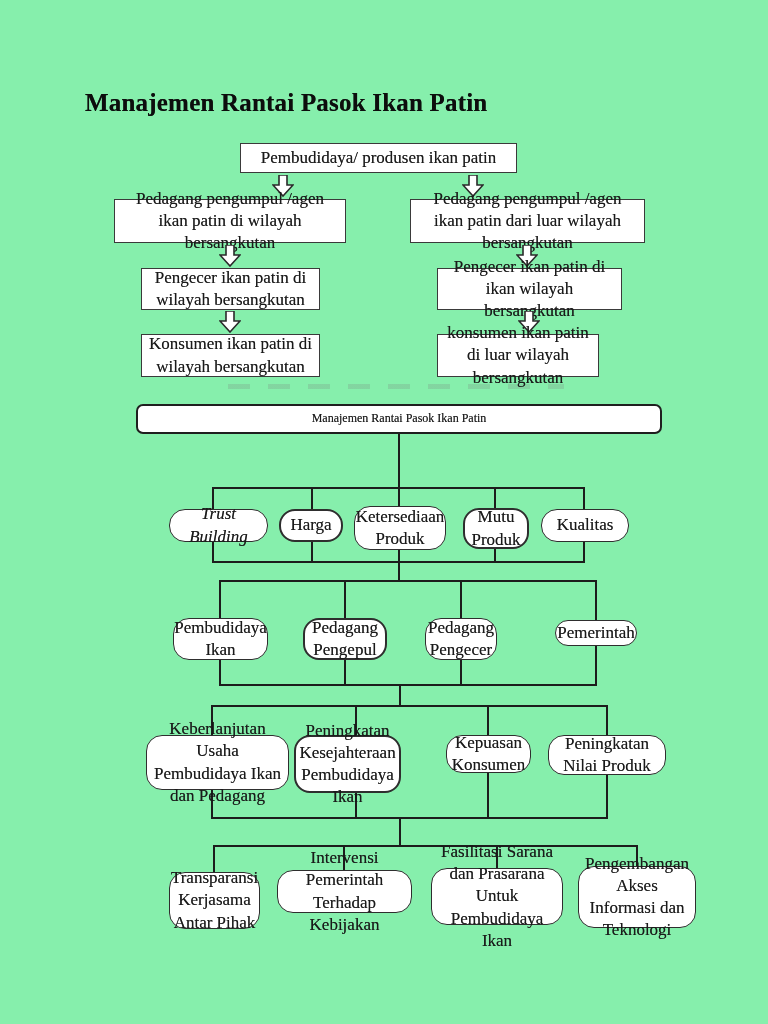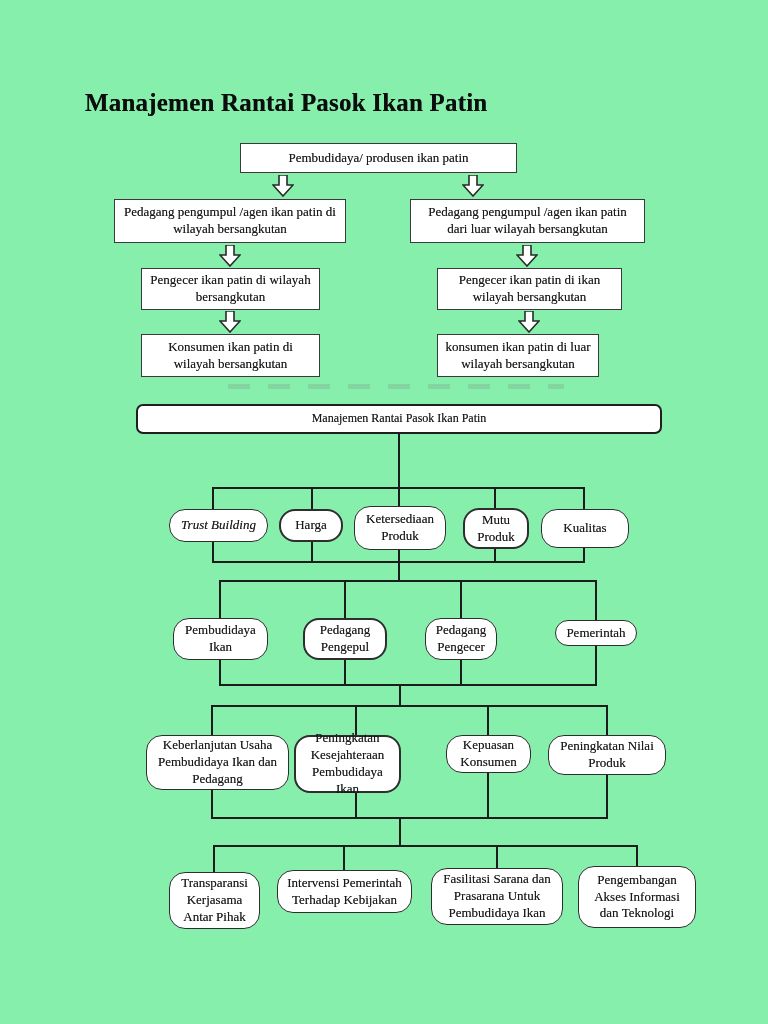--- a/index.html
+++ b/index.html
@@ -8,21 +8,21 @@
     font-family:"Liberation Serif","DejaVu Serif",serif;color:#1b1b1b;
   }
   .title{
     position:absolute;left:85px;top:89px;margin:0;
     font-size:25px;font-weight:bold;color:#0d0d0d;letter-spacing:.2px;
     text-shadow:0 0 .6px rgba(0,0,0,.65);
   }
   .box{
     position:absolute;box-sizing:border-box;background:#fff;
     display:flex;align-items:center;justify-content:center;text-align:center;
-    font-size:13px;line-height:1.3;padding:2px 7px;z-index:2;
+    font-size:17px;line-height:1.3;padding:2px 7px;z-index:2;
     color:#1a1a1a;text-shadow:0 0 .5px rgba(0,0,0,.55);
   }
   .rect{border:1.6px solid #3a3a3a;}
   .rbox{border:1.7px solid #2e2e2e;border-radius:16px;}
   .thick{border-width:2.2px;}
   .banner{border:2.2px solid #1f1f1f;border-radius:7px;font-size:12px;}
   .italic{font-style:italic;}
   .vl{position:absolute;width:2px;background:#1c1c1c;z-index:1;}
   .hl{position:absolute;height:2px;background:#1c1c1c;z-index:1;}
   .arrow{position:absolute;z-index:2;}
@@ -79,21 +79,21 @@
   <div class="vl" style="left:212px;top:487px;height:22px"></div>
   <div class="vl" style="left:311px;top:487px;height:22px"></div>
   <div class="vl" style="left:398px;top:487px;height:19px"></div>
   <div class="vl" style="left:494px;top:487px;height:21px"></div>
   <div class="vl" style="left:583px;top:487px;height:22px"></div>
 
   <div class="box rbox italic" style="left:169px;top:509px;width:99px;height:33px">Trust Building</div>
   <div class="box rbox thick" style="left:279px;top:509px;width:64px;height:33px">Harga</div>
   <div class="box rbox" style="left:354px;top:506px;width:92px;height:44px">Ketersediaan Produk</div>
   <div class="box rbox thick" style="left:463px;top:508px;width:66px;height:41px">Mutu Produk</div>
-  <div class="box rbox" style="left:541px;top:509px;width:88px;height:39px">Kualitas</div>
+  <div class="box rbox" style="left:541px;top:509px;width:88px;height:33px">Kualitas</div>
 
   <div class="vl" style="left:212px;top:542px;height:19px"></div>
   <div class="vl" style="left:311px;top:542px;height:19px"></div>
   <div class="vl" style="left:398px;top:550px;height:11px"></div>
   <div class="vl" style="left:494px;top:549px;height:12px"></div>
   <div class="vl" style="left:583px;top:542px;height:19px"></div>
   <div class="hl" style="left:212px;top:561px;width:373px"></div>
   <div class="vl" style="left:398px;top:561px;height:19px"></div>
   <div class="hl" style="left:219px;top:580px;width:378px"></div>
   <div class="vl" style="left:219px;top:580px;height:38px"></div>

